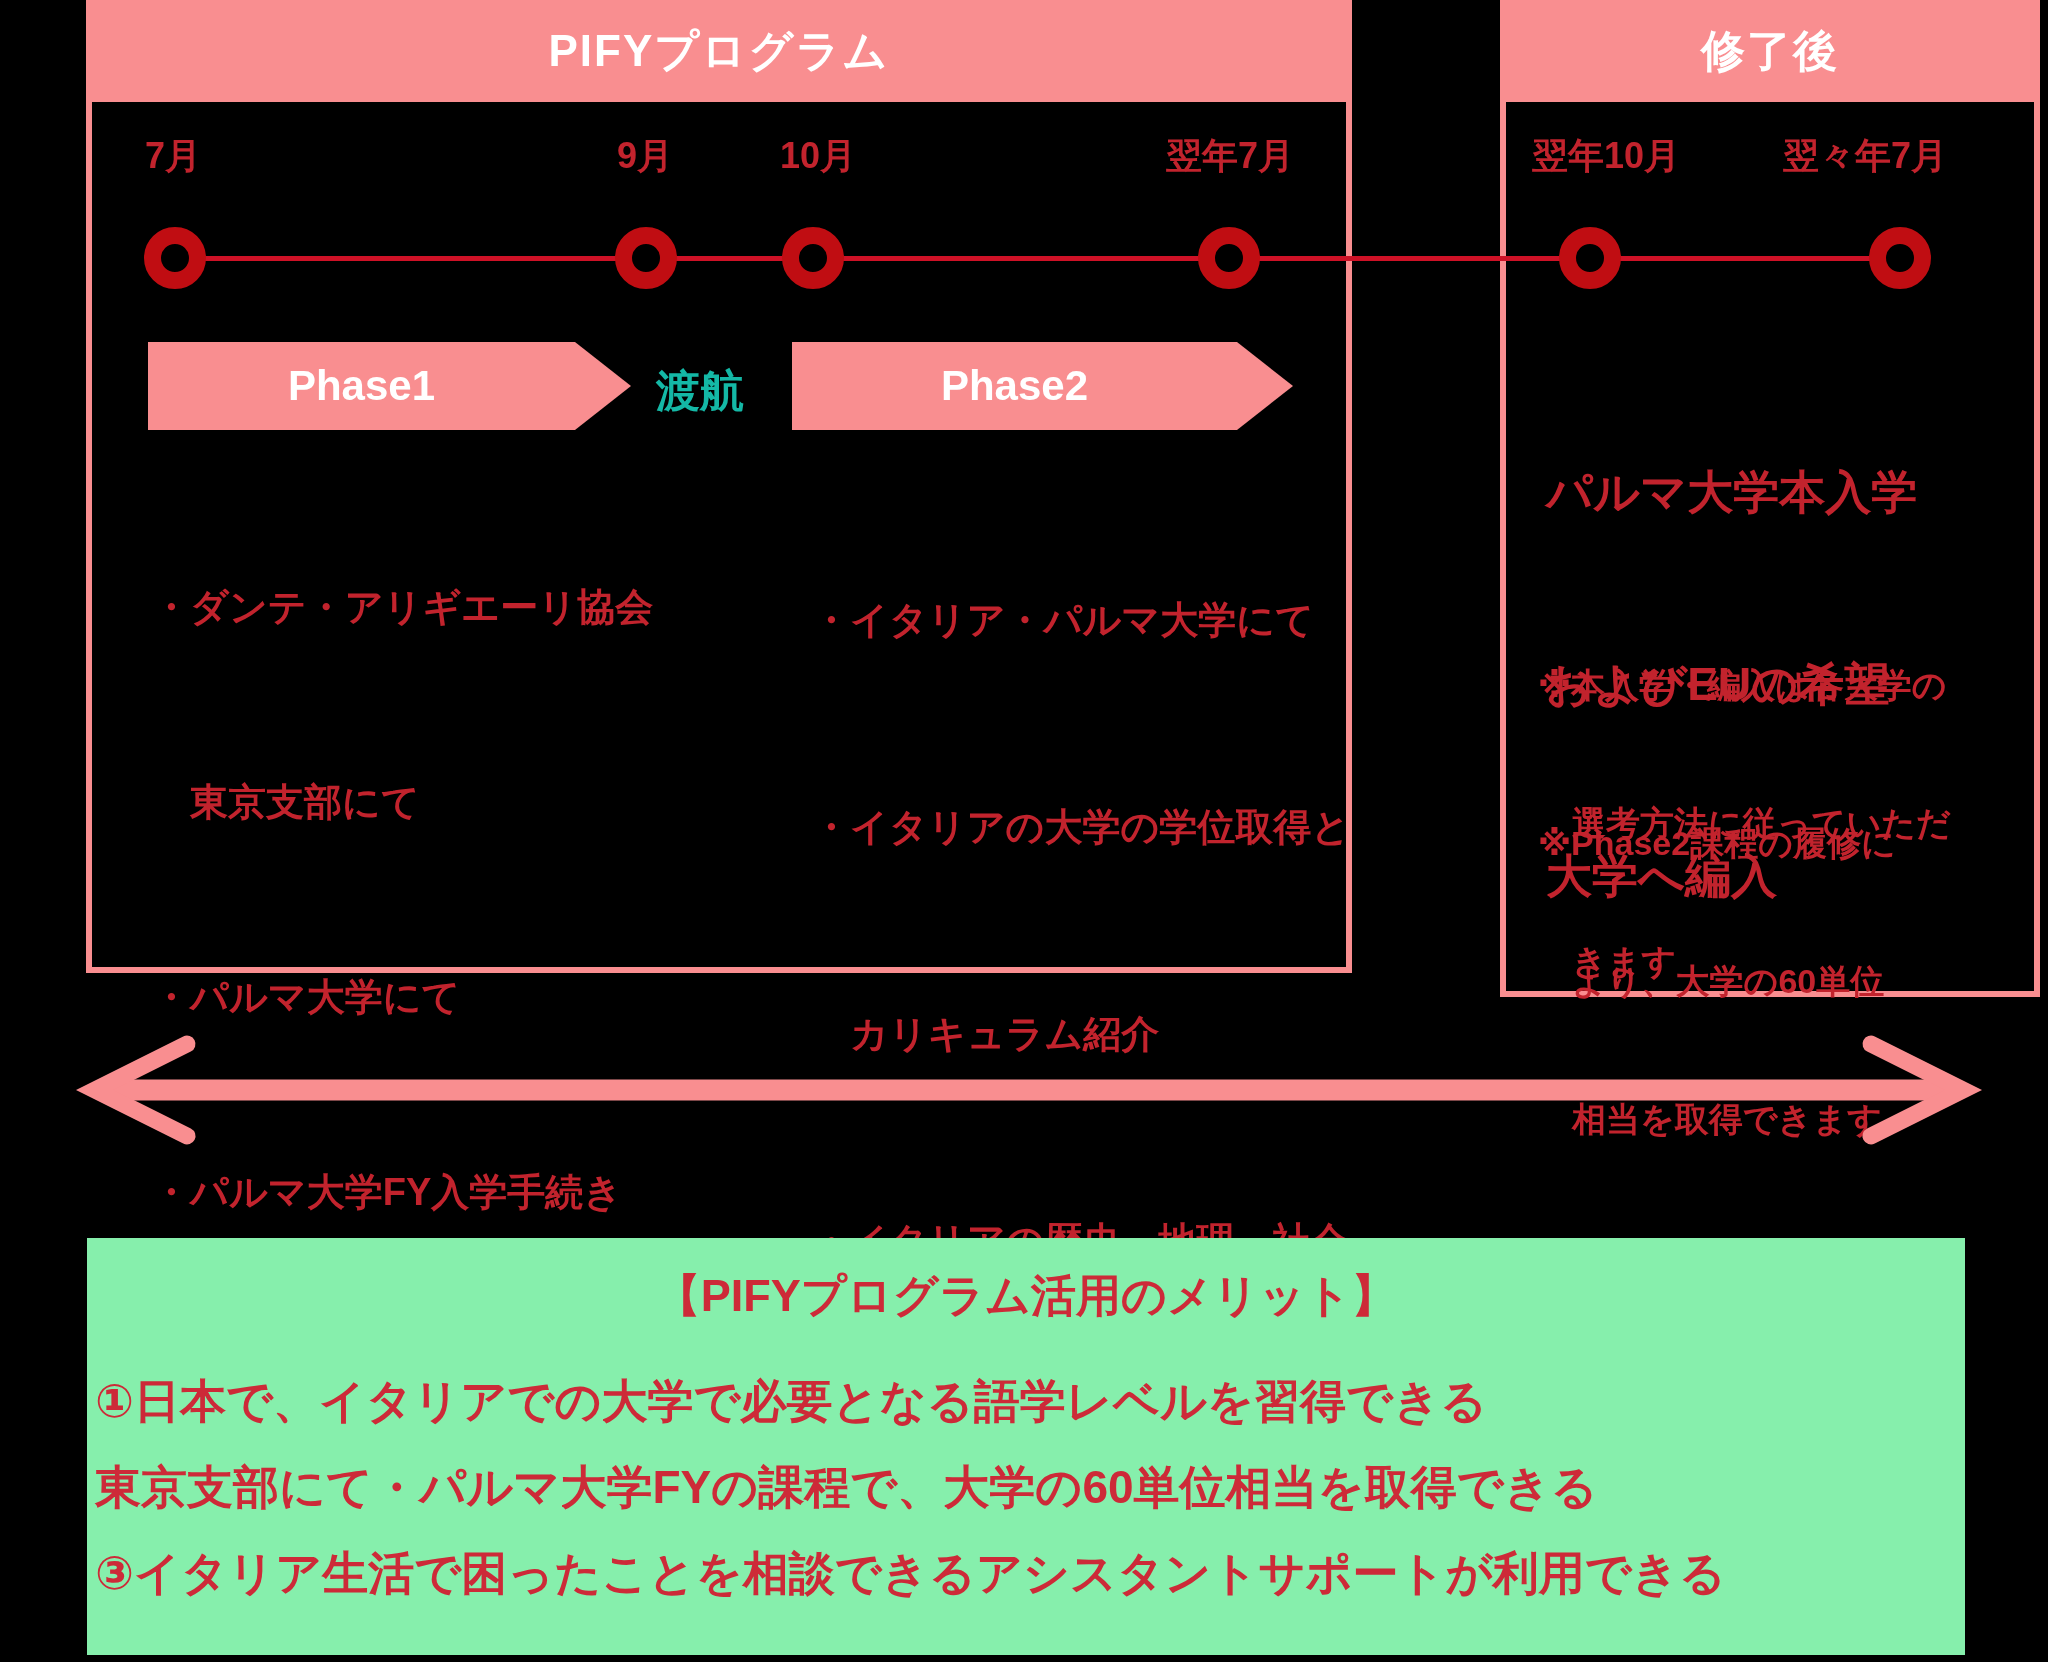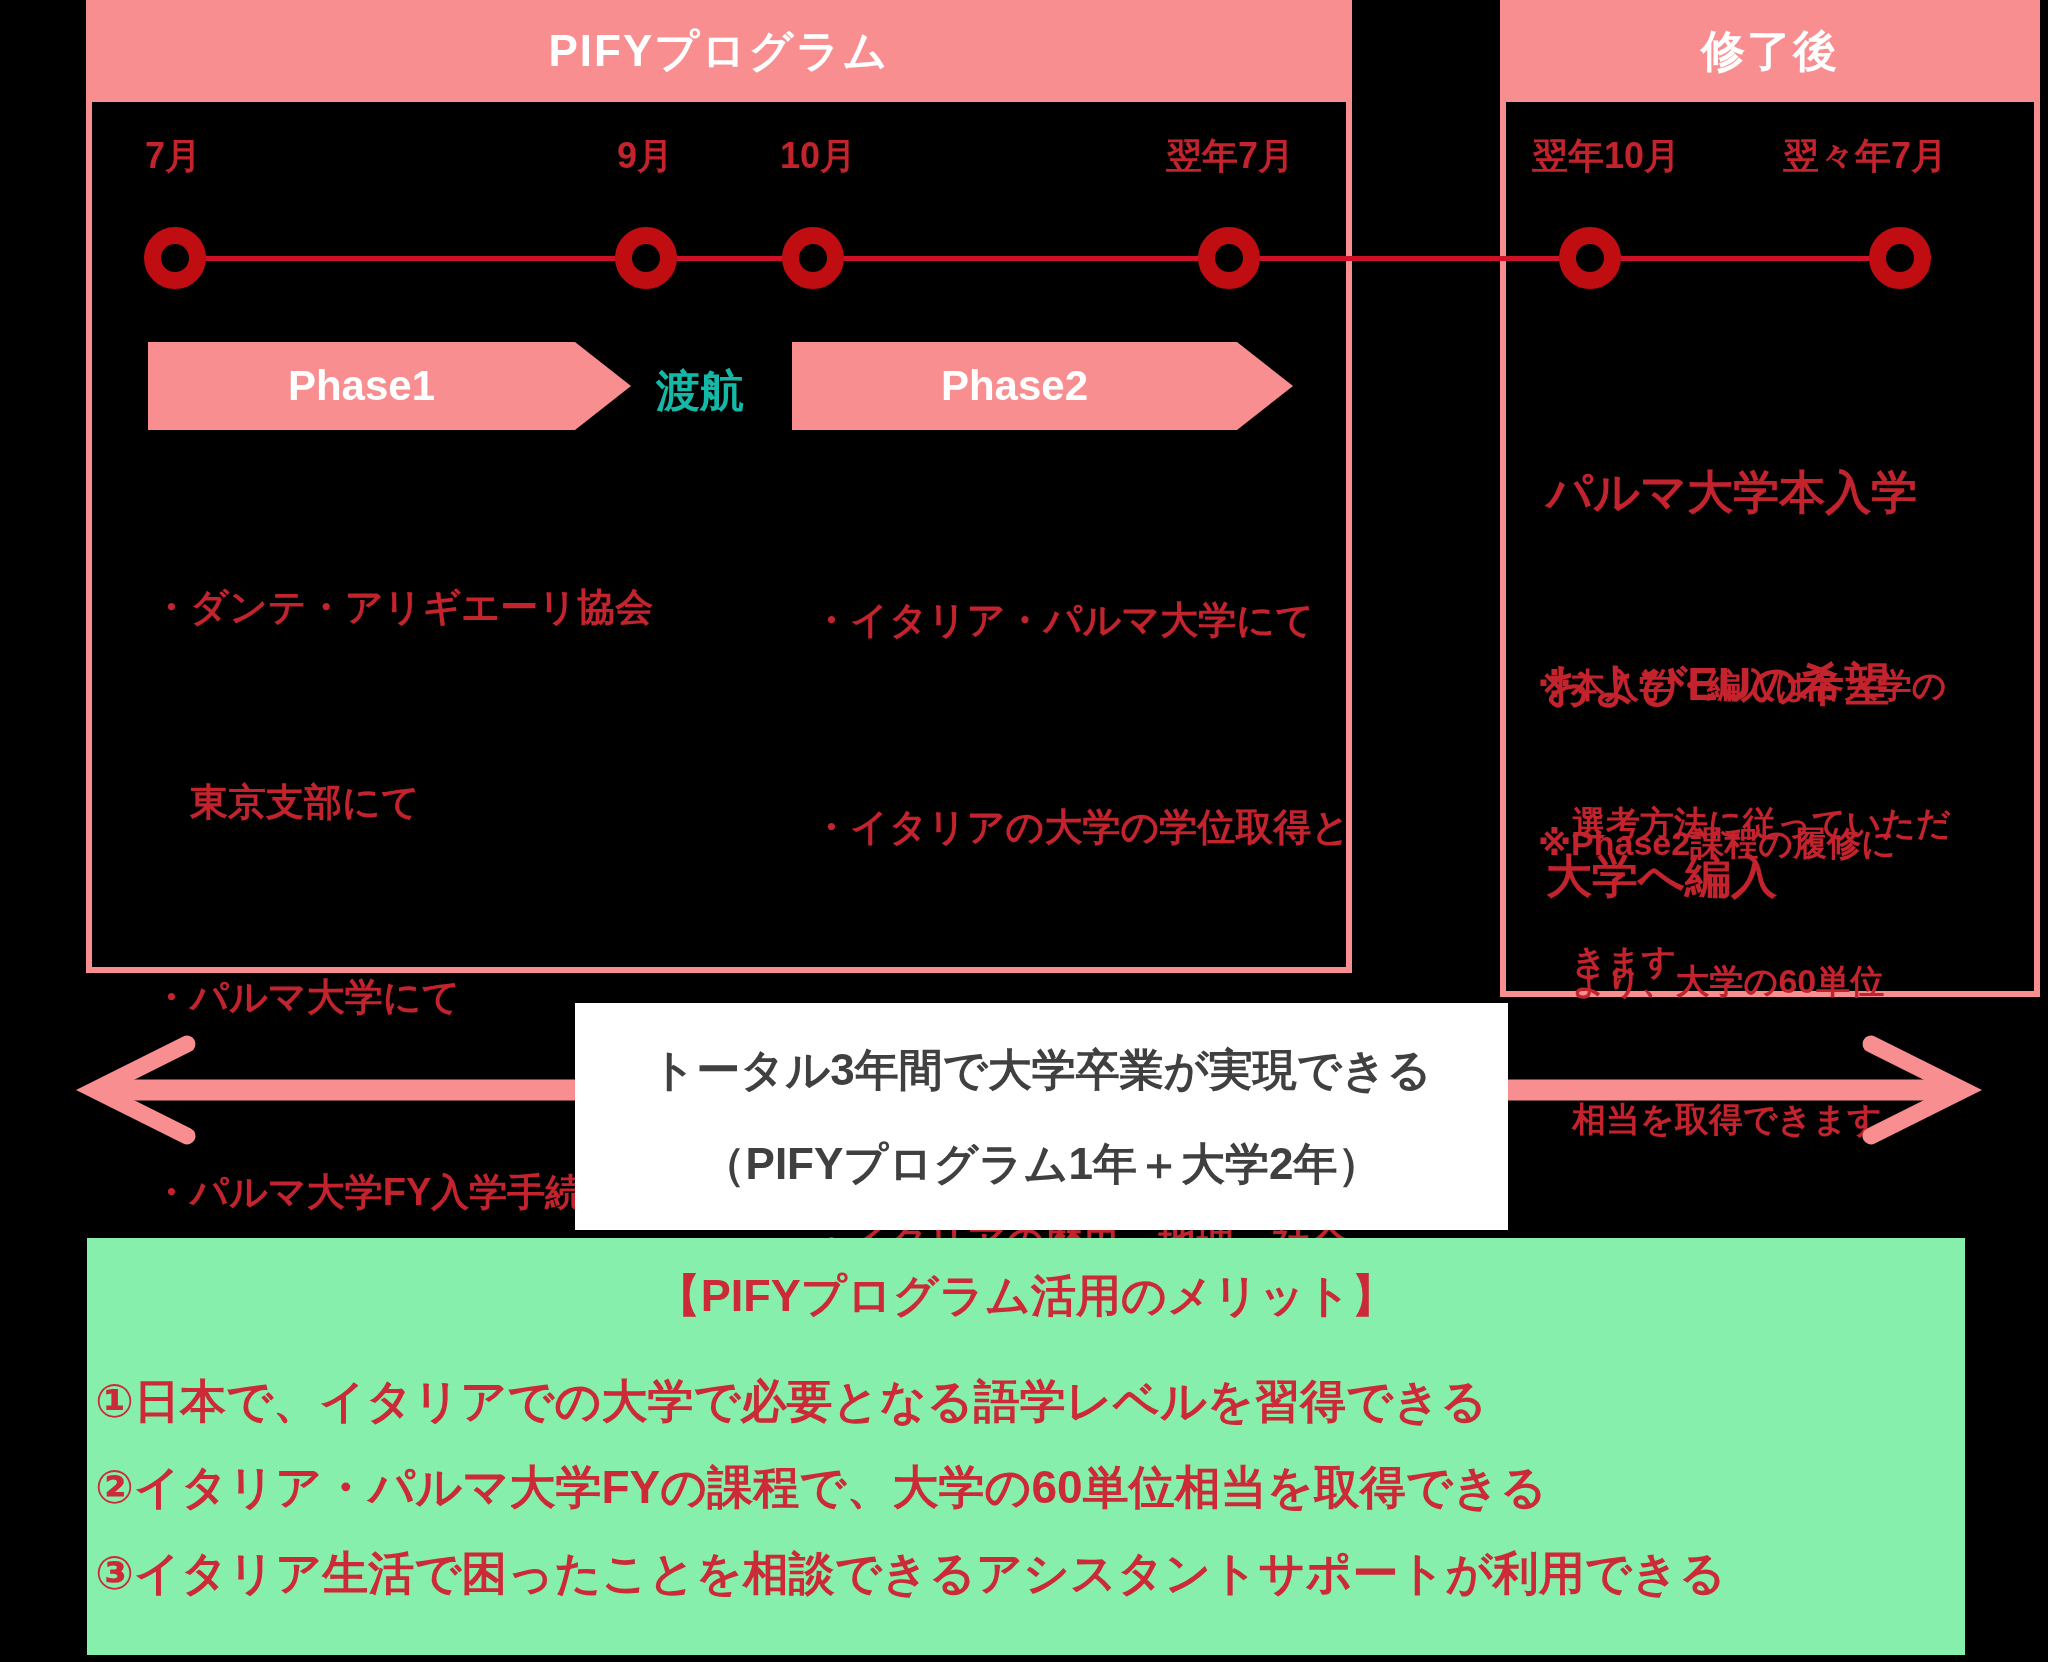--- a/index.html
+++ b/index.html
@@ -135,27 +135,23 @@
     <span class="line">　より、大学の60単位</span>
     <span class="line">　相当を取得できます</span>
   </div>
 
   <svg class="big-arrow-svg" width="2048" height="130" viewBox="0 0 2048 130">
     <line x1="105" y1="60" x2="1950" y2="60" stroke="#F98E90" stroke-width="21"></line>
     <path d="M187 14 L95 60 L187 106" fill="none" stroke="#F98E90" stroke-width="17" stroke-linecap="round"></path>
     <path d="M1871 14 L1963 60 L1871 106" fill="none" stroke="#F98E90" stroke-width="17" stroke-linecap="round"></path>
   </svg>
 
-  <div class="summary-box">
-    <span class="summary-line">トータル3年間で大学卒業が実現できる</span>
-    <span class="summary-line">（PIFYプログラム1年＋大学2年）</span>
-  </div>
 
   <div class="merit-panel">
     <div class="merit-title">【PIFYプログラム活用のメリット】</div>
     <div class="merit-items">
       <span class="line">①日本で、イタリアでの大学で必要となる語学レベルを習得できる</span>
-      <span class="line">②イタリア・パルマ大学FYの課程で、大学の60単位相当を取得できる</span>
+      <span class="line">東京支部にて・パルマ大学FYの課程で、大学の60単位相当を取得できる</span>
       <span class="line">③イタリア生活で困ったことを相談できるアシスタントサポートが利用できる</span>
     </div>
   </div>
 
 </div>
 
 </body></html>

